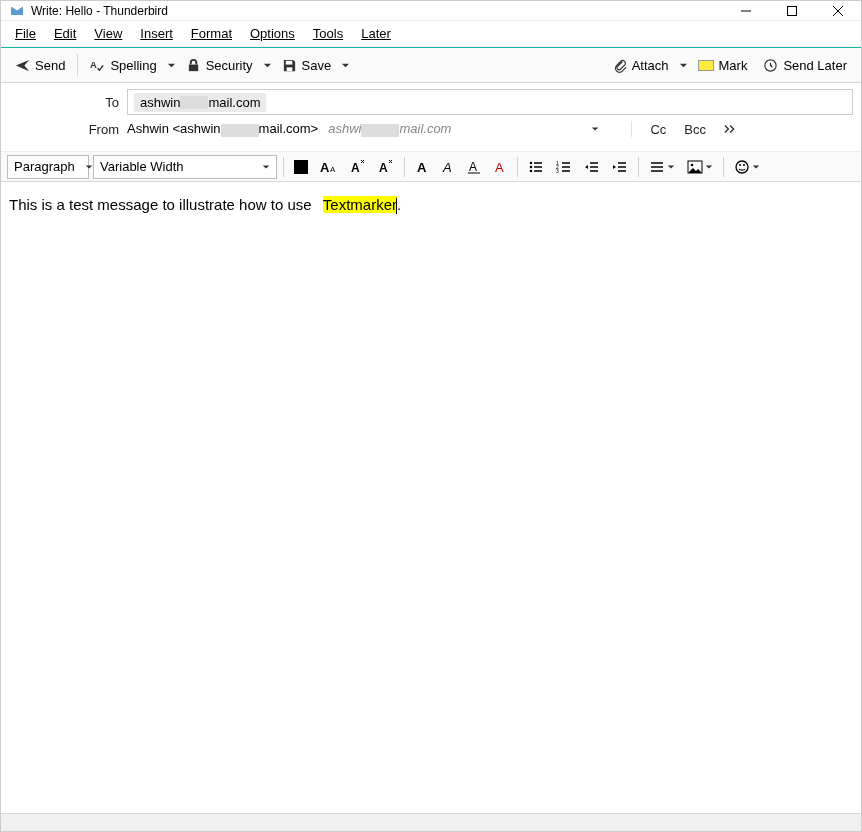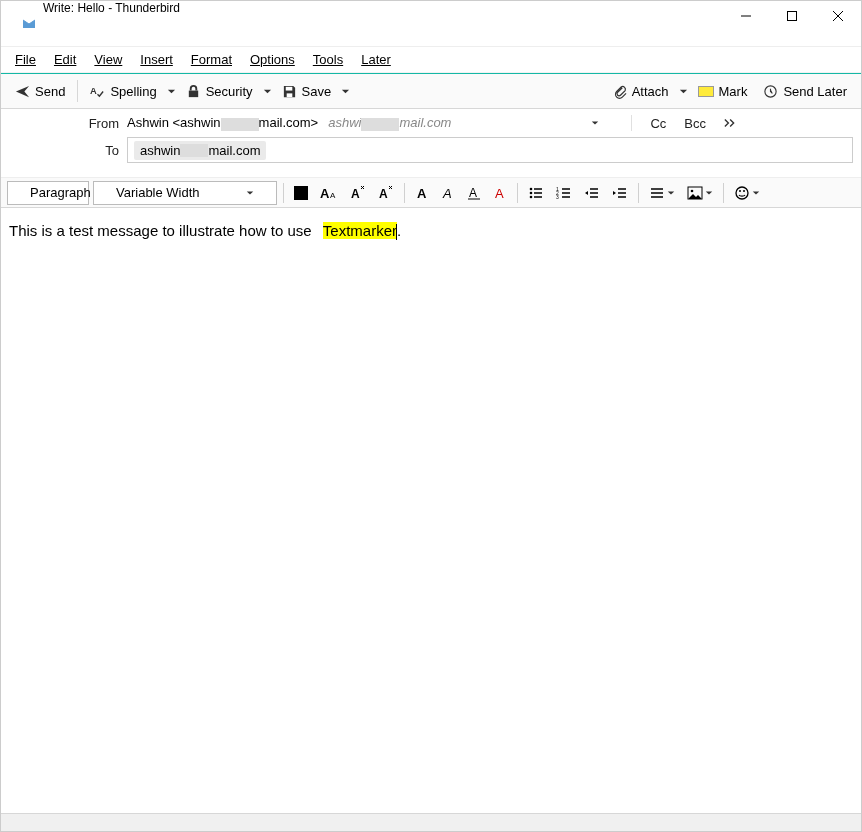--- a/index.html
+++ b/index.html
@@ -1,20 +1,20 @@
 <!DOCTYPE html>
 <html><head>
 <meta charset="utf-8">
 <style>
   * { box-sizing: border-box; }
   html, body { margin: 0; padding: 0; }
   body { font-family: "Segoe UI", Tahoma, sans-serif; font-size: 13px; color: #000; background: #fff; width: 862px; height: 832px; overflow: hidden; border: 1px solid #ccc; display: flex; flex-direction: column; }
 
   
-  .titlebar { height: 46px; background: #fff; display: flex; padding: 0 0 0 20px; border-bottom: 1px solid #eee; }
+  .titlebar { height: 20px; background: #fff; display: flex; align-items: center; padding: 0 0 0 8px; border-bottom: 1px solid #eee; }
   .titlebar .app-icon { margin-right: 6px; display:flex;align-items:center;}
   .titlebar .title { flex: 1; font-size: 12px; color: #000; }
   .win-btns { display: flex; }
   .win-btn { width: 46px; height: 30px; display: flex; align-items: center; justify-content: center; }
   .win-btn svg { width: 10px; height: 10px; }
 
   
   .menubar { height: 26px; background: #fff; display: flex; align-items: center; padding: 0 6px; gap: 2px; border-bottom: 1px solid #f2f2f2;}
   .menu-item { padding: 2px 8px; font-size: 13px; cursor: default; }
   .menu-item .u { text-decoration: underline; }
@@ -40,21 +40,21 @@
   .redact{display:inline-block;background:#ddd;width:38px;height:13px;vertical-align:middle;}
   .addr-extra{ display:flex;align-items:center;gap:18px;margin-left:24px;}
   .addr-extra .sep-light{width:1px;height:16px;background:#e0e0e0;}
   .addr-extra .link{font-size:13px;color:#222;}
   .dbl-chev svg{width:14px;height:10px;}
   .addr-input{ flex:1; height:26px; border:1px solid #ccc; padding:3px 6px; font-size:13px; display:flex;align-items:center;}
   .to-pill{ background:#eaeaea; border-radius:2px; padding:2px 6px; font-size:13px; display:inline-flex;align-items:center;}
 
   
   .fmt-bar{ height:30px; border-bottom:1px solid #d7d7d7; background:#fafafa; display:flex;align-items:center; padding:0 6px; gap:4px;}
-  .fmt-select{ height:24px; border:1px solid #bbb; background:#fff; display:flex;align-items:center; padding:0 22px; font-size:13px; gap:10px;}
+  .fmt-select{ height:24px; border:1px solid #bbb; background:#fff; display:flex;align-items:center; padding:0 6px; font-size:13px; gap:10px;}
   .fmt-select.para{width:82px;justify-content:space-between;}
   .fmt-select.font{width:184px;justify-content:space-between;}
   .fmt-sep{width:1px;height:20px;background:#d0d0d0;margin:0 2px;}
   .swatch{width:14px;height:14px;background:#000;}
   .fmt-btn{padding:2px 4px;display:flex;align-items:center;justify-content:center;}
   .fmt-btn svg{display:block;}
   .chev{display:inline-flex;}
   .chev svg{width:8px;height:8px;}
 
   
@@ -191,20 +191,30 @@
             <circle cx="8" cy="8" r="6" fill="none" stroke="#333" stroke-width="1.2"></circle>
             <path stroke="#333" stroke-width="1.2" d="M8 5v3l2 2"></path>
           </svg>
         </span>
       <span>Send Later</span>
     </div>
   </div>
 </div>
 
 <div class="address-block">
+  <div class="addr-row">
+    <div class="addr-label">To</div>
+    <div class="addr-input">
+      <span class="to-pill">
+          <span>ashwin</span>
+          <span class="redact" style="width:28px;"></span>
+          <span>mail.com</span>
+        </span>
+    </div>
+  </div>
   <div class="addr-row from-row">
     <div class="addr-label">From</div>
     <div class="from-value">
       <span><span>Ashwin &lt;ashwin</span><span class="redact"></span><span>mail.com&gt;</span></span>
       <span class="identity-sel">
         <span><span>ashwi</span><span class="redact"></span><span>mail.com</span></span>
         <span class="chev">
             <svg viewBox="0 0 10 10">
               <path fill="#333" d="M1 3l4 4 4-4z"></path>
             </svg>
@@ -213,30 +223,20 @@
     </div>
     <div class="addr-extra">
       <div class="sep-light"></div>
       <span class="link">Cc</span>
       <span class="link">Bcc</span>
       <span class="dbl-chev"><svg viewBox="0 0 16 10">
             <path fill="none" stroke="#333" stroke-width="1.6" d="M1 1l4 4-4 4M7 1l4 4-4 4"></path>
           </svg></span>
     </div>
   </div>
-  <div class="addr-row">
-    <div class="addr-label">To</div>
-    <div class="addr-input">
-      <span class="to-pill">
-          <span>ashwin</span>
-          <span class="redact" style="width:28px;"></span>
-          <span>mail.com</span>
-        </span>
-    </div>
-  </div>
 </div>
 
 <div class="fmt-bar">
   <div class="fmt-select para">
     <span>Paragraph</span>
     <span class="chev">
         <svg viewBox="0 0 10 10">
           <path fill="#333" d="M1 3l4 4 4-4z"></path>
         </svg>
       </span>

